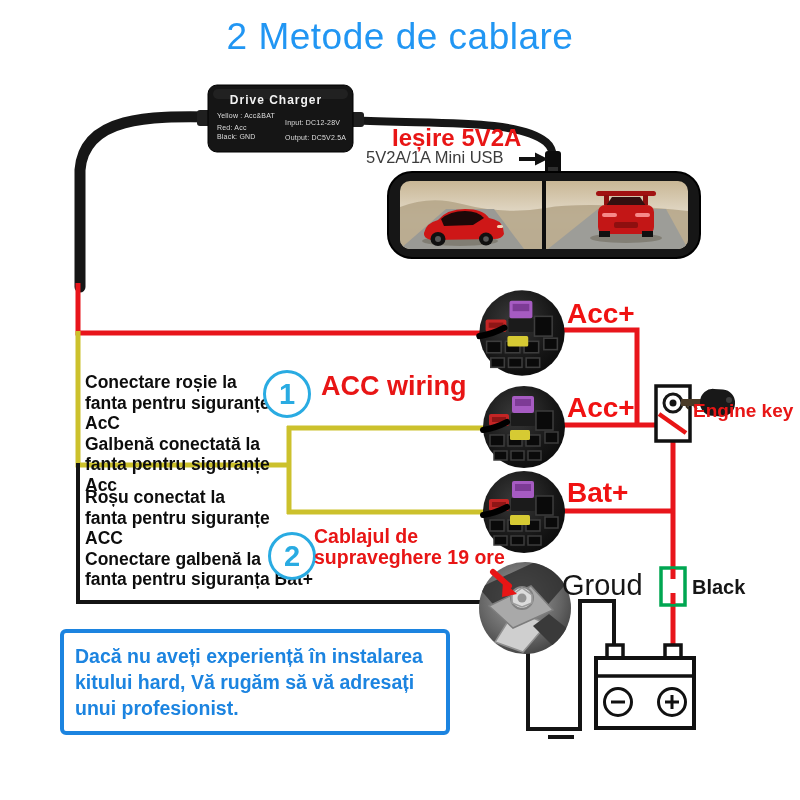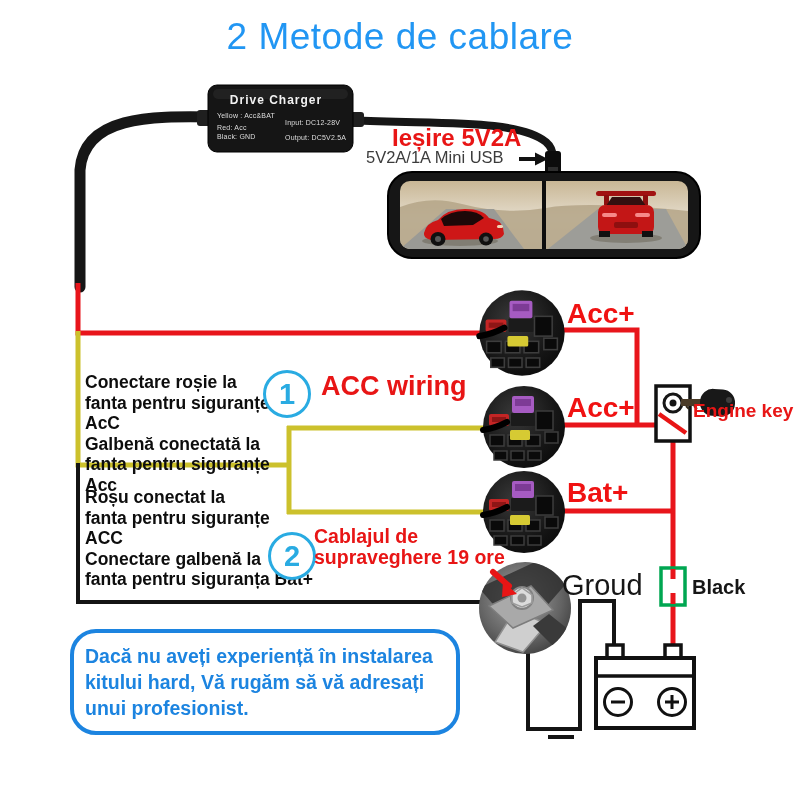--- a/index.html
+++ b/index.html
@@ -22,21 +22,21 @@
              font-size:29px;font-weight:bold;}
   .num1{left:263px;top:370px;}
   .num2{left:268px;top:532px;}
   .acc-wiring{left:321px;top:371px;font-size:27px;font-weight:bold;color:#E81515;}
   .m2-title{left:314px;top:526px;font-size:19.5px;font-weight:bold;color:#E81515;
             line-height:21px;white-space:pre-line;}
   .tap-label{font-size:28px;font-weight:bold;color:#F01212;}
   .engine-key{left:693px;top:360px;font-size:19px;font-weight:bold;color:#E81515;margin-top:40px;}
   .groud{left:562px;top:569px;font-size:29px;font-weight:500;color:#161616;}
   .fuse-lbl{left:692px;top:576px;font-size:20px;font-weight:bold;color:#161616;}
-  .warnbox{left:70px;top:629px;width:360px;border:4px solid #1C84E0;border-radius:26px;
+  .warnbox{left:60px;top:629px;width:360px;border:4px solid #1C84E0;border-radius:6px;
            background:#fff;padding:10px 11px;color:#1C84E0;font-size:19.5px;font-weight:bold;
            line-height:26px;white-space:pre-line;}
 </style>
 </head>
 <body>
 
 <svg class="diagram" width="800" height="800" viewBox="0 0 800 800">
   <defs>
     <radialGradient id="gFuseCirc" cx="40%" cy="35%" r="75%">
       <stop offset="0%" stop-color="#3a3a3a"></stop>

